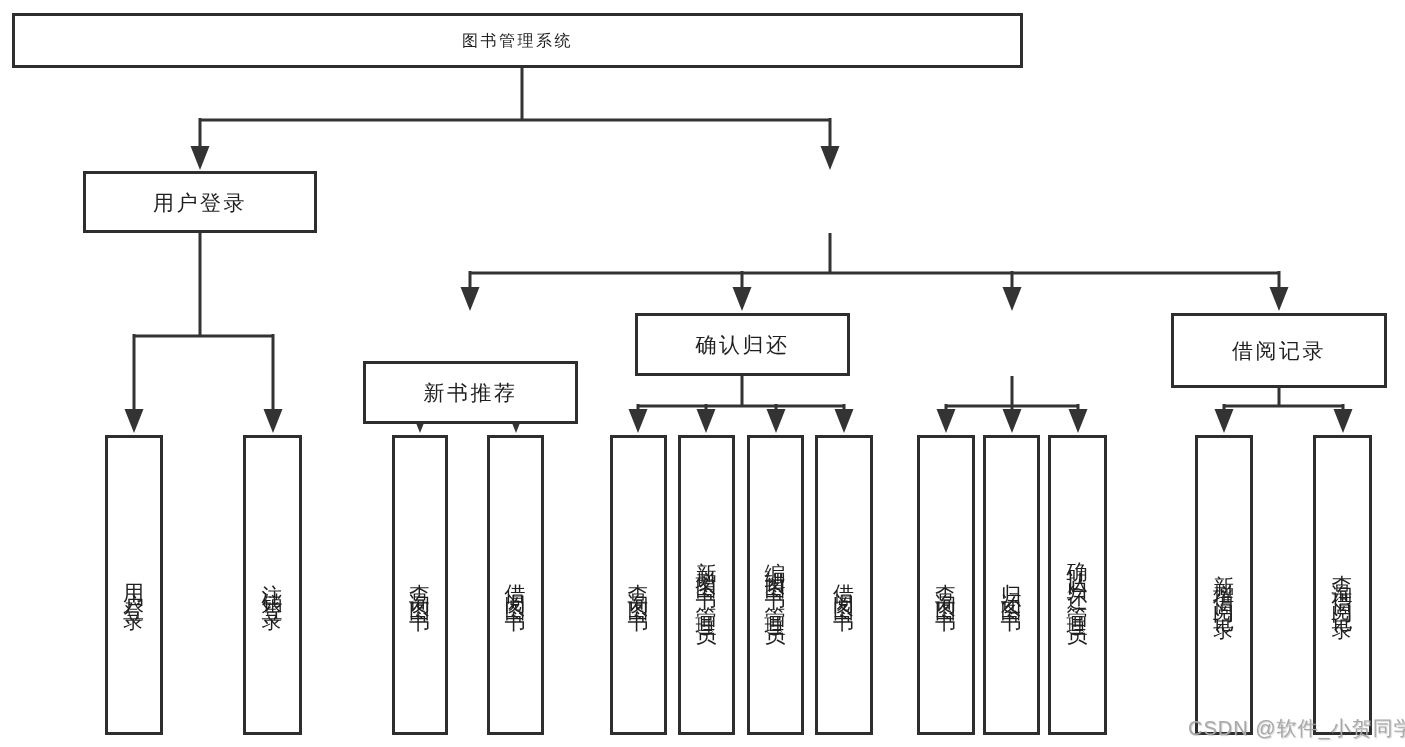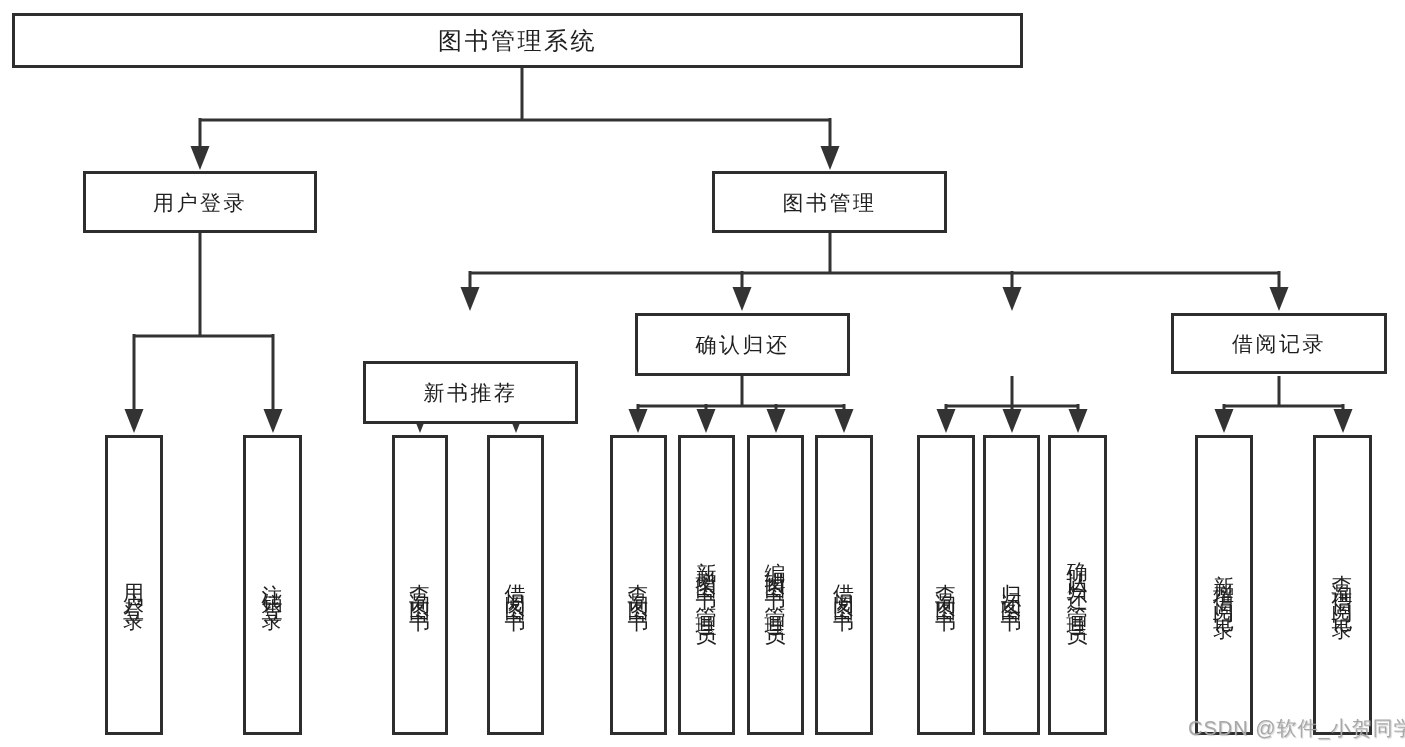--- a/index.html
+++ b/index.html
@@ -29,21 +29,21 @@
     color: #1f1f1f;
     display: flex;
     align-items: center;
     justify-content: center;
     text-align: center;
     font-size: 21px;
     letter-spacing: 2.5px;
     line-height: 1;
     z-index: 2;
   }
-  .node.root { font-size: 24px; }
+  .node.root { font-size: 16px; }
   .node.leaf {
     writing-mode: vertical-rl;
     letter-spacing: 9px;
     font-size: 21px;
     padding: 6px 0;
   }
   #watermark {
     position: absolute;
     left: 1188px;
     top: 715px;
@@ -108,25 +108,24 @@
     <g>
       <path class="line" d="M1279 376 V406 M1224 406 H1343 M1224 404 V411 M1343 404 V411"></path>
       <path class="head" d="M1214.5 409 L1233.5 409 L1224 433 Z"></path>
       <path class="head" d="M1333.5 409 L1352.5 409 L1343 433 Z"></path>
     </g>
   </svg>
 
   <div class="node root" style="left:12px; top:13px; width:1011px; height:55px;">图书管理系统</div>
 
   <div class="node" style="left:83px; top:171px; width:234px; height:62px;">用户登录</div>
-  <div class="node" style="left:712px; top:171px; width:235px; height:62px;">图书管理</div>
 
   <div class="node" style="left:363px; top:313px; width:215px; height:63px;margin-top:48px;">新书推荐</div>
   <div class="node" style="left:635px; top:313px; width:215px; height:63px;">确认归还</div>
-  <div class="node" style="left:1171px; top:313px; width:216px; height:61px;">借阅记录</div>
+  <div class="node" style="left:1171px; top:313px; width:216px; height:75px;">借阅记录</div>
 
   <div class="node leaf" style="left:105px; top:435px; width:58px; height:300px;">用户登录</div>
   <div class="node leaf" style="left:243px; top:435px; width:59px; height:300px;">注销登录</div>
 
   <div class="node leaf" style="left:392px; top:435px; width:56px; height:300px;">查询图书</div>
   <div class="node leaf" style="left:487px; top:435px; width:57px; height:300px;">借阅图书</div>
 
   <div class="node leaf" style="left:610px; top:435px; width:57px; height:300px;">查询图书</div>
   <div class="node leaf" style="left:678px; top:435px; width:57px; height:300px;">新增图书（管理员）</div>
   <div class="node leaf" style="left:747px; top:435px; width:57px; height:300px;">编辑图书（管理员）</div>

